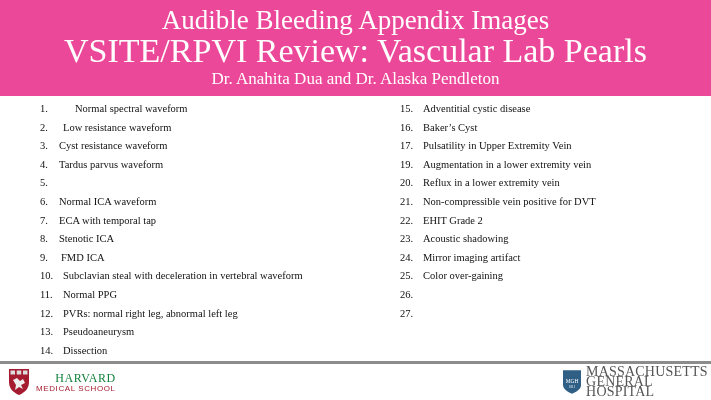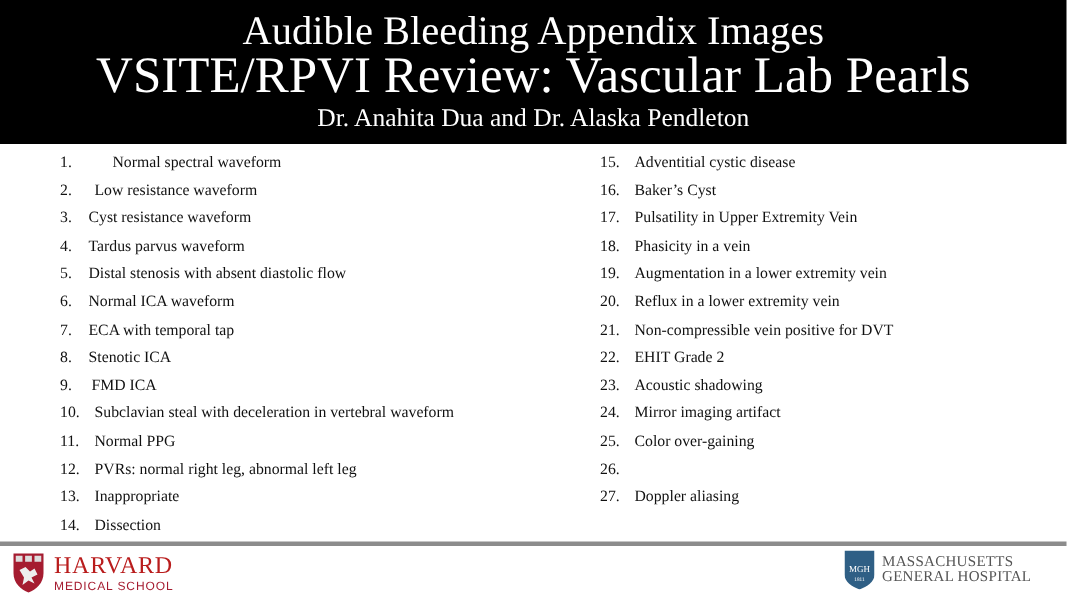--- a/index.html
+++ b/index.html
@@ -1,43 +1,43 @@
 <!DOCTYPE html>
 <html><head>
 <meta charset="utf-8">
 <style>
   html, body { margin:0; padding:0; }
   body {
     width:711px; height:400px; overflow:hidden; background:#ffffff; position:relative;
     font-family: "Liberation Serif", "DejaVu Serif", serif; color:#111;
   }
   .header {
-    position:absolute; left:0; top:0; width:711px; height:96px; background:#000000;
+    position:absolute; left:0; top:0; width:711px; height:96px; background:#ec4899;
     color:#fff; text-align:center;
   }
   .title1 { position:absolute; left:0; right:0; top:5px; font-size:27px; line-height:31px; }
   .title2 { position:absolute; left:0; right:0; top:35px; font-size:34px; line-height:31px; }
   .subtitle { position:absolute; left:0; right:0; top:69px; font-size:17px; line-height:20px; }
 
   .col { position:absolute; top:100px; }
   .col.left { left:40px; }
   .col.right { left:400px; }
   .item { height:18.6px; font-size:10.5px; line-height:18.6px; white-space:nowrap; display:flex; }
   .num { display:inline-block; width:19px; }
   .num.wide { width:23px; }
 
   .rule { position:absolute; left:0; top:361px; width:711px; height:3px; background:#8c8c8c; }
 
   .harvard { position:absolute; left:8px; top:367px; height:30px; display:flex; align-items:center; }
   .harvard-text { margin-left:6px; line-height:1; }
-  .harvard-name { font-size:16px; letter-spacing:0.5px; color:#b91c1c; }
+  .harvard-name { font-size:12px; letter-spacing:0.5px; color:#15803d;text-align:right; }
   .harvard-sub { font-family:"Liberation Sans", sans-serif; font-size:8px; color:#a51c30; letter-spacing:0.6px; margin-top:1px;text-align:right; }
 
   .mgh { position:absolute; left:563px; top:367px; display:flex; align-items:center; }
-  .mgh-text { margin-left:5px; font-size:10px; line-height:10px; color:#555; letter-spacing:0.2px; }
+  .mgh-text { margin-left:5px; font-size:14px; line-height:10px; color:#555; letter-spacing:0.2px; }
 </style>
 </head>
 <body>
 
 <div class="header">
   <div class="title1">Audible Bleeding Appendix Images</div>
   <div class="title2">VSITE/RPVI Review: Vascular Lab Pearls</div>
   <div class="subtitle">Dr. Anahita Dua and Dr. Alaska Pendleton</div>
 </div>
 
@@ -53,21 +53,20 @@
   <div class="item">
       <span class="num">3.</span>
       <span>Cyst resistance waveform</span>
     </div>
   <div class="item">
       <span class="num">4.</span>
       <span>Tardus parvus waveform</span>
     </div>
   <div class="item">
       <span class="num">5.</span>
-      <span>Distal stenosis with absent diastolic flow</span>
     </div>
   <div class="item">
       <span class="num">6.</span>
       <span>Normal ICA waveform</span>
     </div>
   <div class="item">
       <span class="num">7.</span>
       <span>ECA with temporal tap</span>
     </div>
   <div class="item">
@@ -85,44 +84,40 @@
   <div class="item">
       <span class="num wide">11.</span>
       <span>Normal PPG</span>
     </div>
   <div class="item">
       <span class="num wide">12.</span>
       <span>PVRs: normal right leg, abnormal left leg</span>
     </div>
   <div class="item">
       <span class="num wide">13.</span>
-      <span>Inappropriate</span>
+      <span>Pseudoaneurysm</span>
     </div>
   <div class="item">
       <span class="num wide">14.</span>
       <span>Dissection</span>
     </div>
 </div>
 
 <div class="col right">
   <div class="item">
       <span class="num wide">15.</span>
       <span>Adventitial  cystic disease</span>
     </div>
   <div class="item">
       <span class="num wide">16.</span>
       <span>Baker’s Cyst</span>
     </div>
   <div class="item">
       <span class="num wide">17.</span>
       <span>Pulsatility  in Upper Extremity  Vein</span>
-    </div>
-  <div class="item">
-      <span class="num wide">18.</span>
-      <span>Phasicity in a vein</span>
     </div>
   <div class="item">
       <span class="num wide">19.</span>
       <span>Augmentation  in a lower extremity  vein</span>
     </div>
   <div class="item">
       <span class="num wide">20.</span>
       <span>Reflux in a lower extremity  vein</span>
     </div>
   <div class="item">
@@ -143,21 +138,20 @@
     </div>
   <div class="item">
       <span class="num wide">25.</span>
       <span>Color over-gaining</span>
     </div>
   <div class="item">
       <span class="num wide">26.</span>
     </div>
   <div class="item">
       <span class="num wide">27.</span>
-      <span>Doppler aliasing</span>
     </div>
 </div>
 
 <div class="rule"></div>
 
 <div class="harvard">
   <svg width="22" height="28" viewBox="0 0 22 28">
     <path d="M1 1 H21 V14 C21 21 16 25 11 27 C6 25 1 21 1 14 Z" fill="#a51c30"></path>
     <rect x="2.5" y="2.5" width="4.5" height="4" fill="#ddd"></rect>
     <rect x="8.75" y="2.5" width="4.5" height="4" fill="#ddd"></rect>

